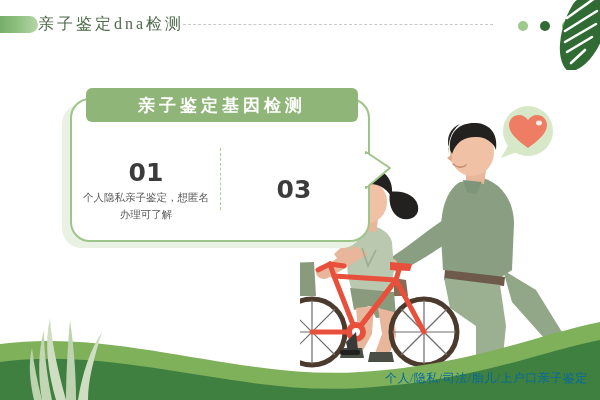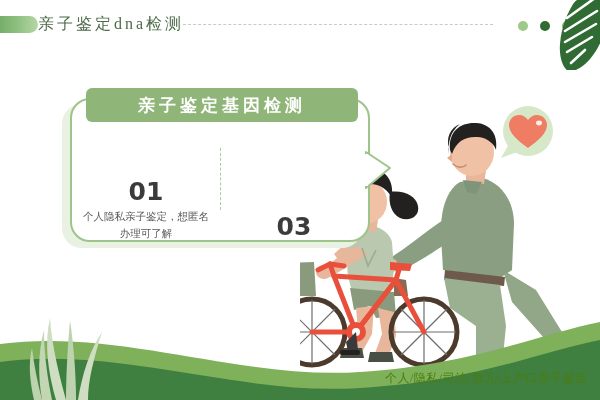--- a/index.html
+++ b/index.html
@@ -60,21 +60,21 @@
     position:absolute; left:14px; top:-12px; width:272px; height:34px;
     background:#8fb578; border-radius:6px 6px 6px 6px;
     display:flex; align-items:center; justify-content:center;
   }
   .card-banner span {
     color:#ffffff; font-size:17px; font-weight:bold; letter-spacing:4px;
     font-family:"DejaVu Sans", sans-serif;
   }
   .cols {
     position:absolute; left:0; top:38px; width:100%; height:104px;
-    display:flex; align-items:flex-end;
+    display:flex; align-items:center;
   }
   .col { flex:1 1 50%; text-align:center; padding:0 10px; }
   .col .num {
     font-size:25px; font-weight:bold; color:#3b3b3b; letter-spacing:0px;
     line-height:30px; font-family:"DejaVu Sans", sans-serif;
   }
   .col .desc {
     margin-top:1px; font-size:10.5px; color:#5a5a5a; line-height:17px;
     font-family:"Liberation Serif","DejaVu Serif",serif;
   }
@@ -89,21 +89,21 @@
   
   .illus { position:absolute; left:300px; top:120px; width:300px; height:260px; }
 
   
   .ground { position:absolute; left:0; top:310px; width:600px; height:90px; }
   .grass  { position:absolute; left:8px; top:300px; width:120px; height:100px; }
 
   
   .caption {
     position:absolute; left:385px; top:370px;
-    font-size:12px; color:#4d7c0f; letter-spacing:0.5px; white-space:nowrap;
+    font-size:12px; color:#0369a1; letter-spacing:0.5px; white-space:nowrap;
     font-family:"Liberation Serif","DejaVu Serif",serif;
     text-align:center;
   }
 </style>
 </head>
 <body>
 
 <div id="stage">
 
   <div class="hdr-pill"></div>

